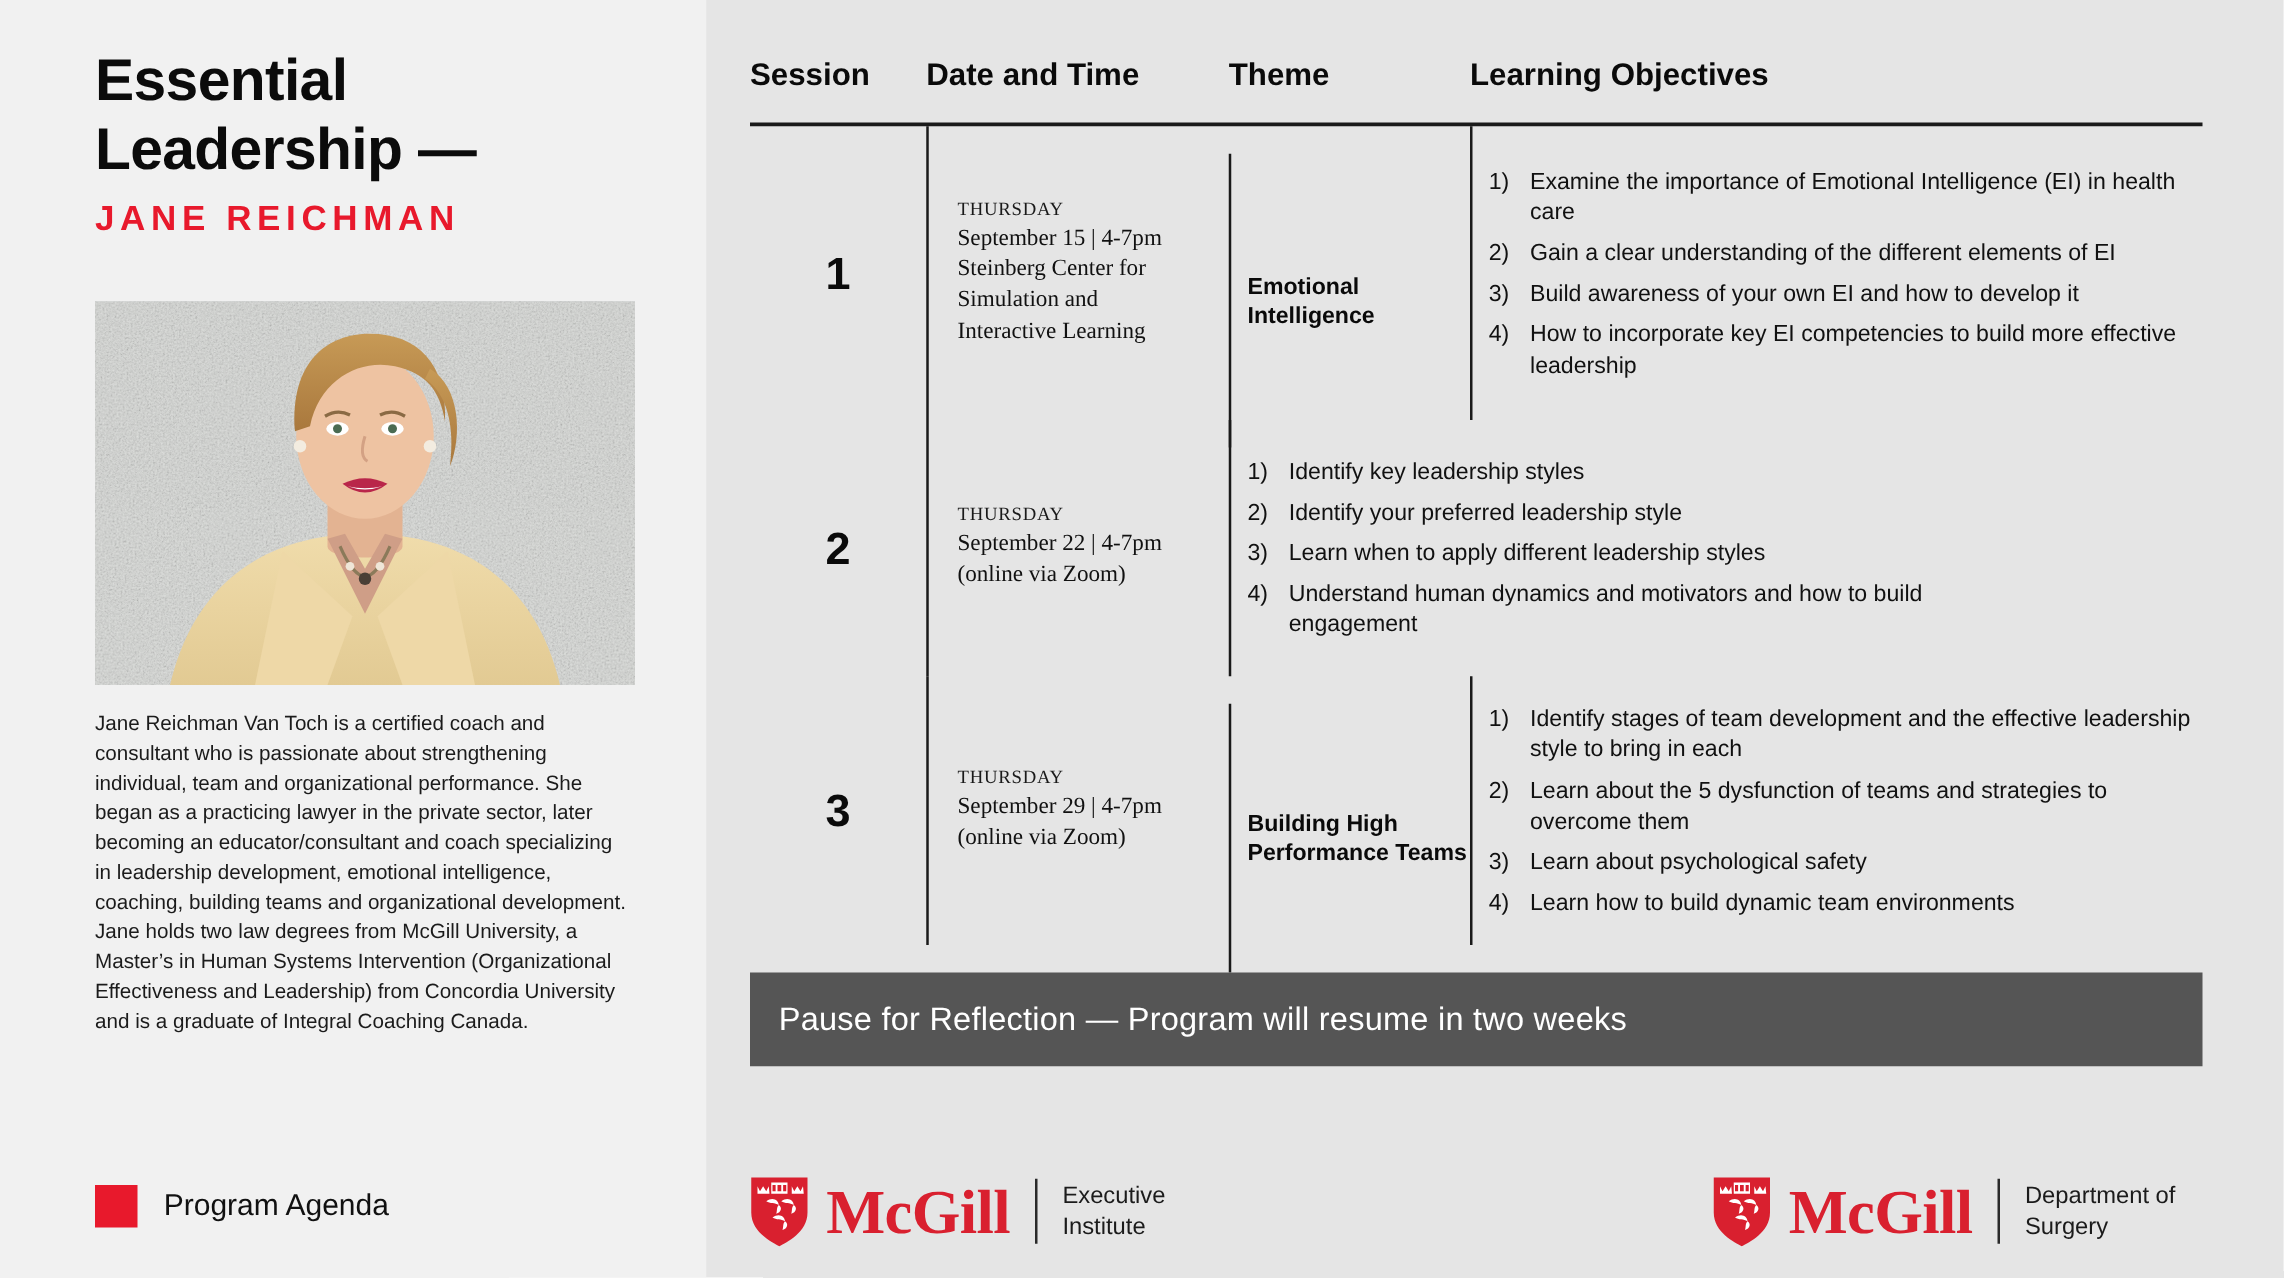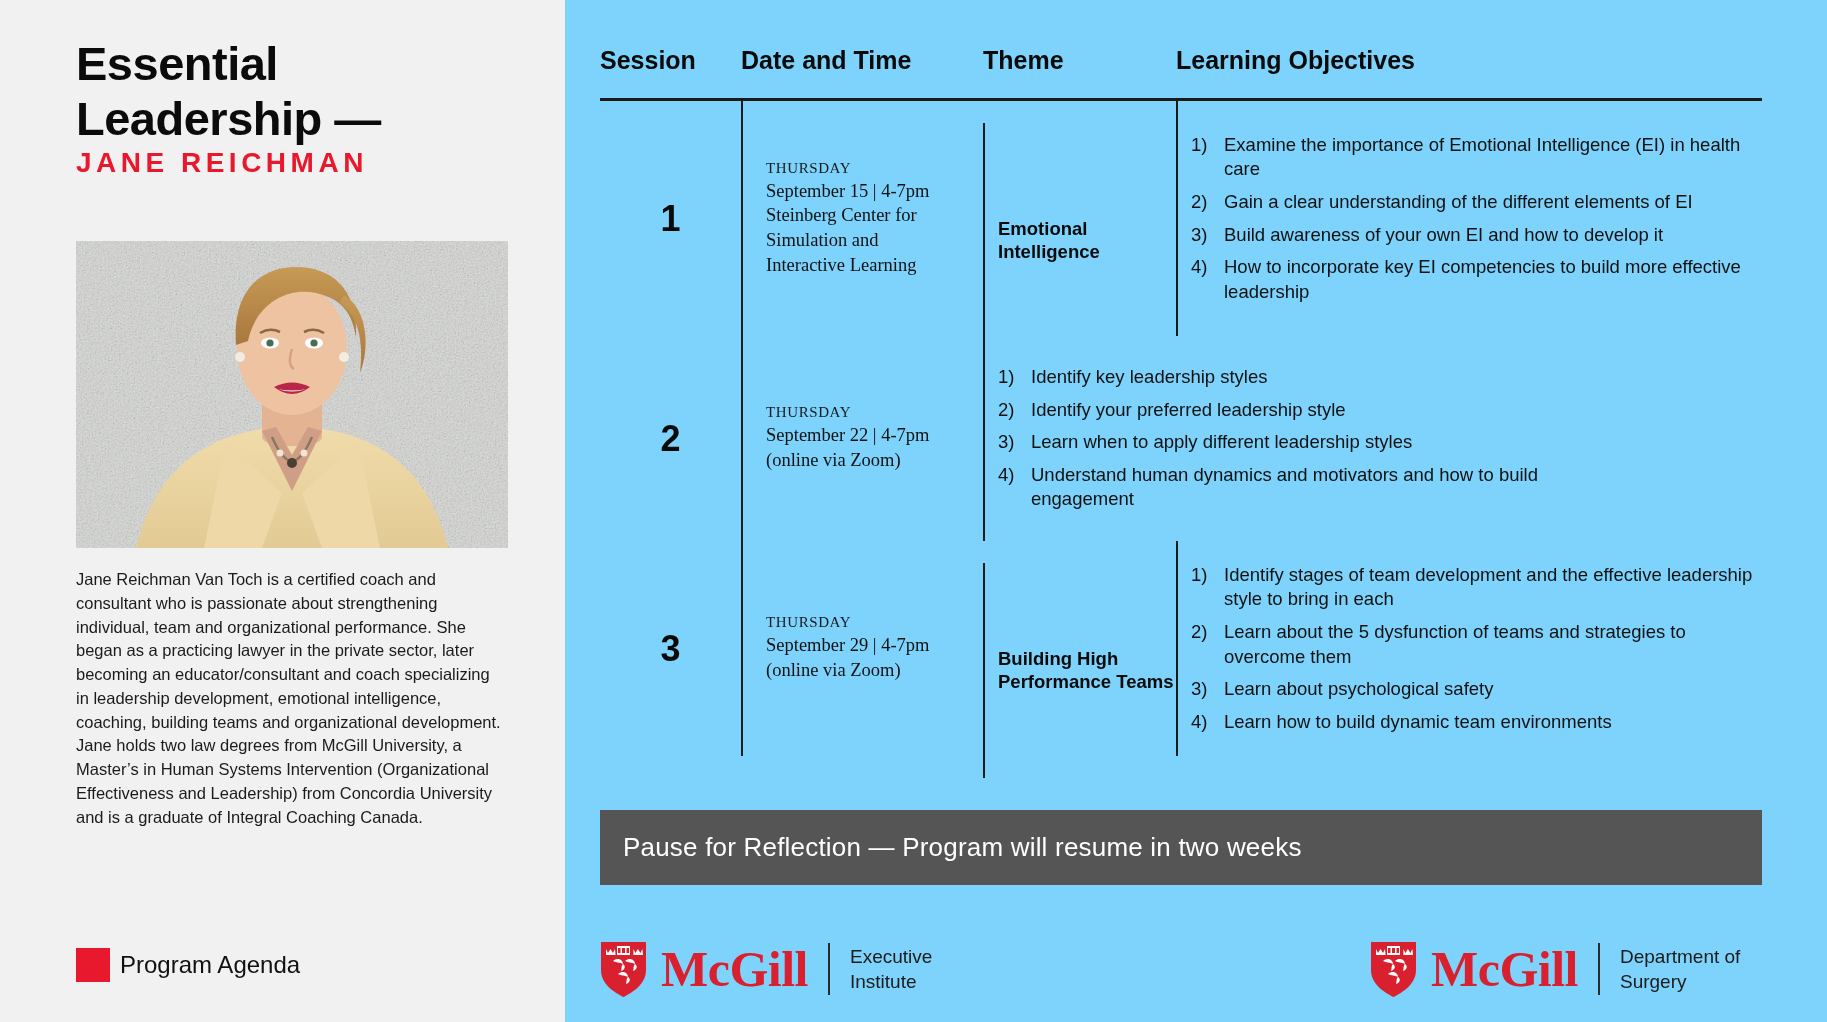--- a/index.html
+++ b/index.html
@@ -2,53 +2,54 @@
 <html><head>
 <meta charset="utf-8">
 <style>
   * { box-sizing: border-box; margin: 0; padding: 0; }
   html, body {
     width: 1827px; height: 1022px;
     background: #ffffff;
     font-family: "Liberation Sans", sans-serif;
     overflow: hidden;
   }
-  .page { position: relative; width: 1827px; height: 1022px; background:#7dd3fc; }
+  .page { position: relative; width: 1827px; height: 1022px; background:#e5e5e5; }
 
   
   .sidebar {
     position: absolute; left: 0; top: 0;
     width: 565px; height: 1022px;
     background: #f1f1f1;
   }
   .title-block { position: absolute; left: 76px; top: 36px; width: 430px; }
   .title-main {
     font-size: 47px; font-weight: bold; color: #0b0b0b;
     line-height: 1.18; letter-spacing: -0.5px;
   }
   .title-name {
+    margin-top: 12px;
     font-size: 28px; font-weight: bold; color: #e8192c;
     letter-spacing: 4.5px;
   }
 
   .photo-frame {
     position: absolute; left: 76px; top: 241px;
     width: 432px; height: 307px;
     overflow: hidden; background: #cdd0cf;
   }
   .photo-frame svg { display: block; width: 432px; height: 307px; }
 
   .bio {
     position: absolute; left: 76px; top: 568px; width: 426px;
     font-size: 16.5px; line-height: 1.44; color: #1b1b1b;
   }
 
   .agenda-row {
     position: absolute; left: 76px; top: 948px;
-    display: flex; align-items: center; gap: 10px;
+    display: flex; align-items: center; gap: 21px;
   }
   .agenda-swatch { width: 34px; height: 34px; background: #e8192c; flex: none; }
   .agenda-label { font-size: 24px; color: #111; }
 
   
   .main { position: absolute; left: 565px; top: 0; width: 1262px; height: 1022px; }
 
   .table-wrap { position: absolute; left: 35px; top: 46px; width: 1162px; }
 
   .thead { display: flex; padding-bottom: 23px; }
@@ -83,21 +84,21 @@
     width: 193px; padding-left: 13px;
     font-size: 18.5px; font-weight: bold; line-height: 1.23; color: #0a0a0a; margin-top: 44px;
   }
   .objectives { width: 586px; padding-left: 13px; }
   .obj-item { display: flex; font-size: 18.5px; line-height: 1.33; color: #111; margin-bottom: 8px; }
   .obj-item:last-child { margin-bottom: 0; }
   .obj-num { width: 33px; flex: none; }
   .obj-text { flex: 1; }
 
   .pause-bar {
-    position: absolute; left: 35px; top: 810px;
+    position: absolute; left: 35px; top: 778px;
     width: 1162px; height: 75px;
     background: #555555;
     display: flex; align-items: center;
   }
   .pause-text {
     color: #fff; font-size: 26px; padding-left: 23px; letter-spacing: 0.2px;
   }
 
   
   .logo { position: absolute; display: flex; align-items: center; }

